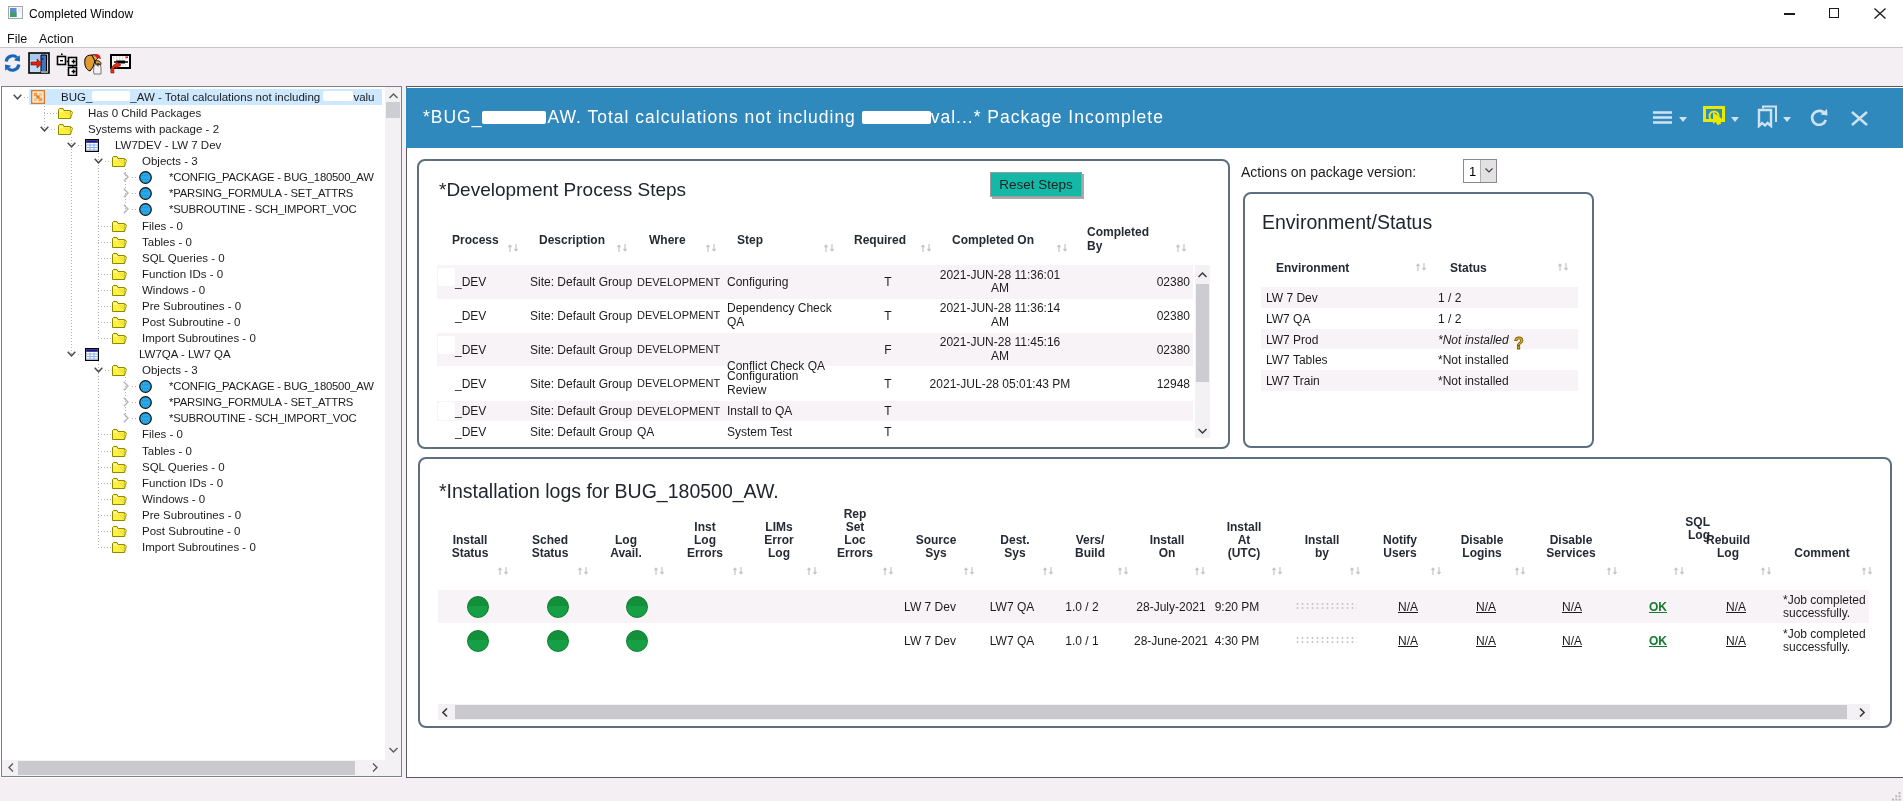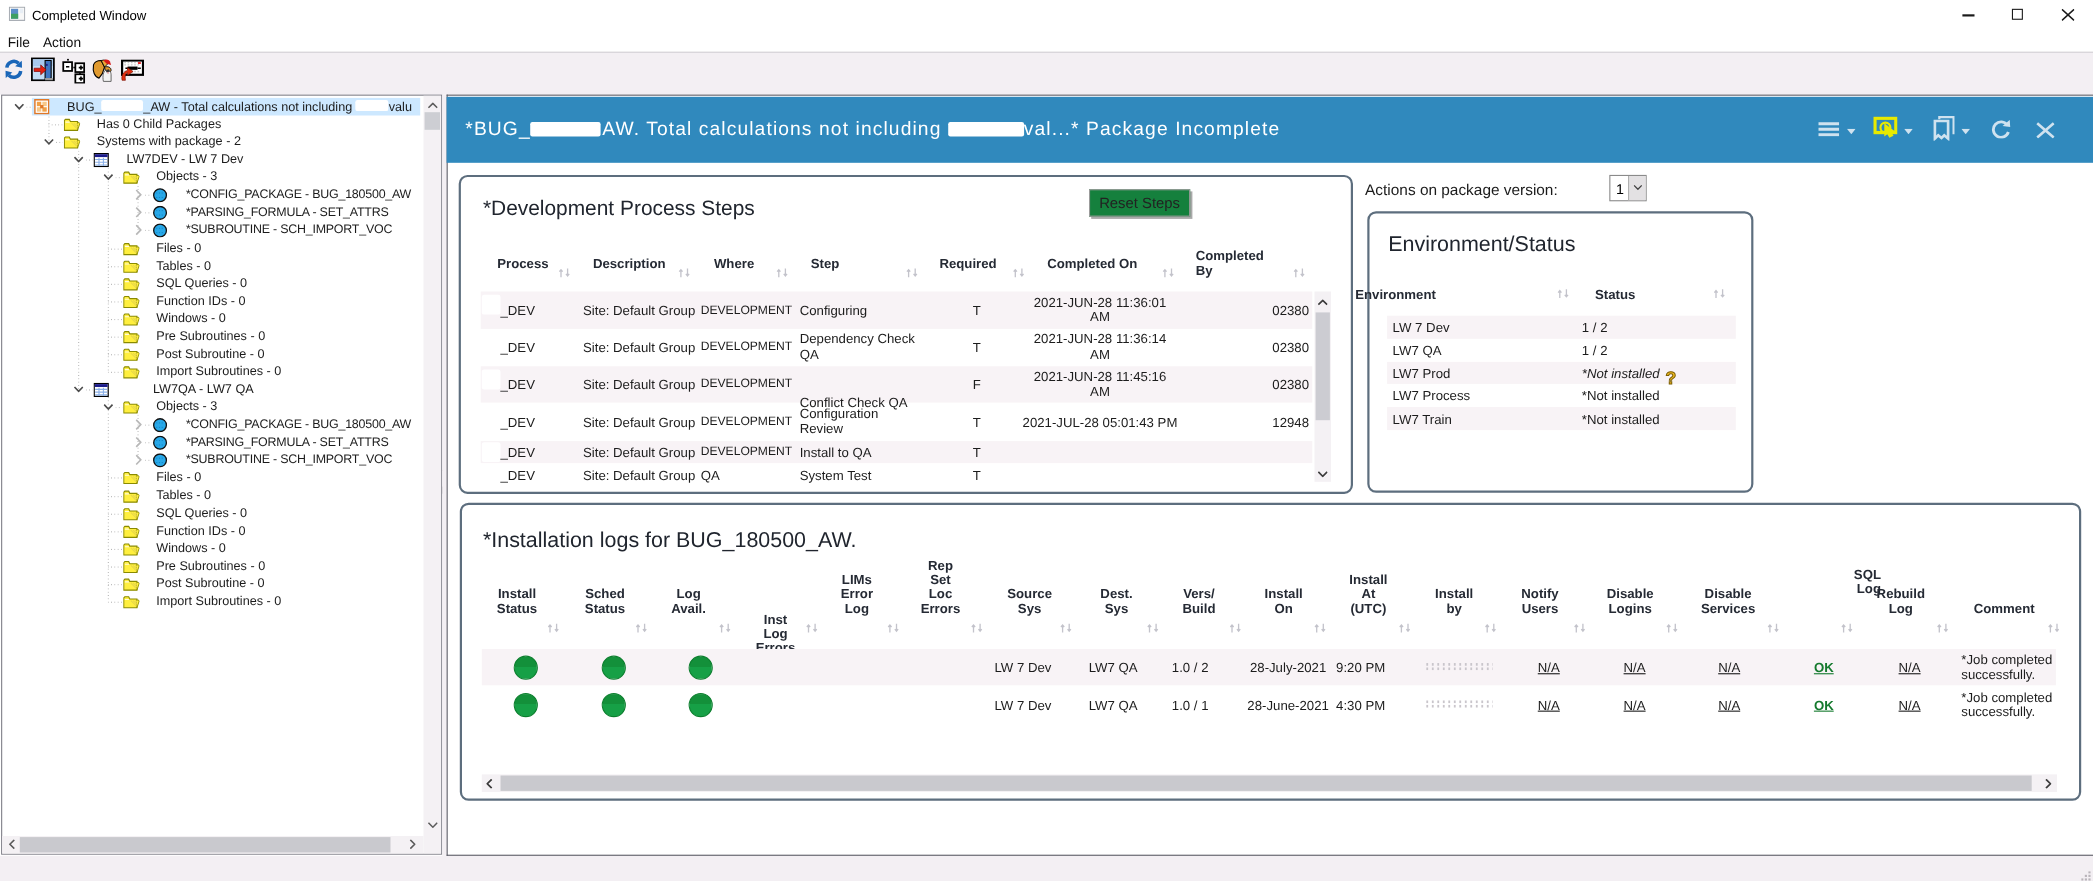--- a/index.html
+++ b/index.html
@@ -423,21 +423,21 @@
 <path d="M16,5 A7,7 0 1 0 16.8,11" fill="none" stroke="#cfe2ef" stroke-width="2.6"></path>
 <path d="M11.5,5.5 L18.5,6.5 L18,0 Z" fill="#cfe2ef"></path>
 </svg>
 <svg class="abs" style="left:1851px;top:111px;" width="17" height="15" viewBox="0 0 17 15">
       <path d="M1,1 L16,14 M16,1 L1,14" stroke="#cfe2ef" stroke-width="2.4"></path>
     </svg>
 </div>
 
 <div class="box" style="left:417px;top:159px;width:813px;height:290px;"></div>
 <div class="abs" style="left:439px;top:179px;font-size:19px;color:#20252e;white-space:nowrap;">*Development Process Steps</div>
-<div class="abs" style="left:990px;top:172px;width:92px;height:25px;background:#15803d;border:1px solid #9b9b9b;box-shadow:2px 2px 0 #a9a9a9;font-size:13.5px;color:#222;text-align:center;line-height:23px;">Reset Steps</div>
+<div class="abs" style="left:990px;top:172px;width:92px;height:25px;background:#14b8a6;border:1px solid #9b9b9b;box-shadow:2px 2px 0 #a9a9a9;font-size:13.5px;color:#222;text-align:center;line-height:23px;">Reset Steps</div>
 <div id="devtable">
 <div class="abs hdr" style="left:452px;top:233px;">Process</div>
 <div class="abs hdr" style="left:539px;top:233px;">Description</div>
 <div class="abs hdr" style="left:649px;top:233px;">Where</div>
 <div class="abs hdr" style="left:737px;top:233px;">Step</div>
 <div class="abs hdr" style="left:854px;top:233px;">Required</div>
 <div class="abs hdr" style="left:952px;top:233px;">Completed On</div>
 <div class="abs hdr" style="left:1087px;top:226px;line-height:13.5px;">Completed<br>By</div>
 <svg class="abs" style="left:507px;top:243px;" width="13" height="10" viewBox="0 0 13 10">
       <path d="M3,2.5 L3,9 M1.5,4 L3,2.2 L4.5,4" fill="none" stroke="#c3c3cb" stroke-width="1.2"></path>
@@ -527,55 +527,55 @@
   <div class="abs" style="left:16px;top:0;width:16px;height:22px;background:#e3e1e3;border-left:1px solid #b0b0b0;">
     <svg style="position:absolute;left:4px;top:8px;" width="8" height="5" viewBox="0 0 8 5">
         <path d="M0.5,0.5 L4,4 L7.5,0.5" fill="none" stroke="#444" stroke-width="1.2"></path>
       </svg>
   </div>
 </div>
 
 <div class="box" style="left:1243px;top:192px;width:351px;height:256px;"></div>
 <div class="abs" style="left:1262px;top:211px;font-size:19.5px;color:#20252e;white-space:nowrap;">Environment/Status</div>
 <div id="envtable">
-<div class="abs hdr" style="left:1232px;top:261px;">Environment</div>
+<div class="abs hdr" style="left:1276px;top:261px;">Environment</div>
 <div class="abs hdr" style="left:1450px;top:261px;">Status</div>
 <svg class="abs" style="left:1415px;top:262px;" width="13" height="10" viewBox="0 0 13 10">
       <path d="M3,2.5 L3,9 M1.5,4 L3,2.2 L4.5,4" fill="none" stroke="#c3c3cb" stroke-width="1.2"></path>
       <path d="M9,1 L9,7.5 M7.5,6 L9,7.8 L10.5,6" fill="none" stroke="#c3c3cb" stroke-width="1.2"></path>
     </svg>
 <svg class="abs" style="left:1557px;top:262px;" width="13" height="10" viewBox="0 0 13 10">
       <path d="M3,2.5 L3,9 M1.5,4 L3,2.2 L4.5,4" fill="none" stroke="#c3c3cb" stroke-width="1.2"></path>
       <path d="M9,1 L9,7.5 M7.5,6 L9,7.8 L10.5,6" fill="none" stroke="#c3c3cb" stroke-width="1.2"></path>
     </svg>
 <div class="abs pink" style="left:1261px;top:287px;width:317px;height:20.8px;"></div>
 <div class="abs t12" style="left:1266px;top:291px;">LW 7 Dev</div>
 <div class="abs t12" style="left:1438px;top:291px;">1 / 2</div>
 <div class="abs t12" style="left:1266px;top:311.8px;">LW7 QA</div>
 <div class="abs t12" style="left:1438px;top:311.8px;">1 / 2</div>
 <div class="abs pink" style="left:1261px;top:328.6px;width:317px;height:20.8px;"></div>
 <div class="abs t12" style="left:1266px;top:332.6px;">LW7 Prod</div>
 <div class="abs t12" style="left:1438px;top:332.6px;font-style:italic;">*Not installed</div>
 <svg class="abs" style="left:1513px;top:336px;" width="14" height="14" viewBox="0 0 14 14">
 <text x="1" y="13" font-size="16" font-weight="bold" fill="#efb81f" stroke="#7a5d00" stroke-width="0.9">?</text>
     </svg>
-<div class="abs t12" style="left:1266px;top:353.40000000000003px;">LW7 Process</div>
+<div class="abs t12" style="left:1266px;top:353.40000000000003px;">LW7 Tables</div>
 <div class="abs t12" style="left:1438px;top:353.40000000000003px;">*Not installed</div>
 <div class="abs pink" style="left:1261px;top:370.20000000000005px;width:317px;height:20.8px;"></div>
 <div class="abs t12" style="left:1266px;top:374.20000000000005px;">LW7 Train</div>
 <div class="abs t12" style="left:1438px;top:374.20000000000005px;">*Not installed</div>
 </div>
 
 <div class="box" style="left:418px;top:457px;width:1473.5px;height:271px;"></div>
 <div class="abs" style="left:439px;top:480px;font-size:19.5px;color:#20252e;white-space:nowrap;">*Installation logs for BUG_180500_AW.</div>
 <div id="insttable">
 <div class="abs hdr" style="left:410px;top:534px;width:120px;text-align:center;line-height:13px;">Install<br>Status</div>
 <div class="abs hdr" style="left:490px;top:534px;width:120px;text-align:center;line-height:13px;">Sched<br>Status</div>
 <div class="abs hdr" style="left:566px;top:534px;width:120px;text-align:center;line-height:13px;">Log<br>Avail.</div>
-<div class="abs hdr" style="left:645px;top:521px;width:120px;text-align:center;line-height:13px;margin-top:36px;">Inst<br>Log<br>Errors</div>
+<div class="abs hdr" style="left:645px;top:521px;width:120px;text-align:center;line-height:13px;">Inst<br>Log<br>Errors</div>
 <div class="abs hdr" style="left:719px;top:521px;width:120px;text-align:center;line-height:13px;">LIMs<br>Error<br>Log</div>
 <div class="abs hdr" style="left:795px;top:508px;width:120px;text-align:center;line-height:13px;">Rep<br>Set<br>Loc<br>Errors</div>
 <div class="abs hdr" style="left:876px;top:534px;width:120px;text-align:center;line-height:13px;">Source<br>Sys</div>
 <div class="abs hdr" style="left:955px;top:534px;width:120px;text-align:center;line-height:13px;">Dest.<br>Sys</div>
 <div class="abs hdr" style="left:1030px;top:534px;width:120px;text-align:center;line-height:13px;">Vers/<br>Build</div>
 <div class="abs hdr" style="left:1107px;top:534px;width:120px;text-align:center;line-height:13px;">Install<br>On</div>
 <div class="abs hdr" style="left:1184px;top:521px;width:120px;text-align:center;line-height:13px;">Install<br>At<br>(UTC)</div>
 <div class="abs hdr" style="left:1262px;top:534px;width:120px;text-align:center;line-height:13px;">Install<br>by</div>
 <div class="abs hdr" style="left:1340px;top:534px;width:120px;text-align:center;line-height:13px;">Notify<br>Users</div>
 <div class="abs hdr" style="left:1422px;top:534px;width:120px;text-align:center;line-height:13px;">Disable<br>Logins</div>

